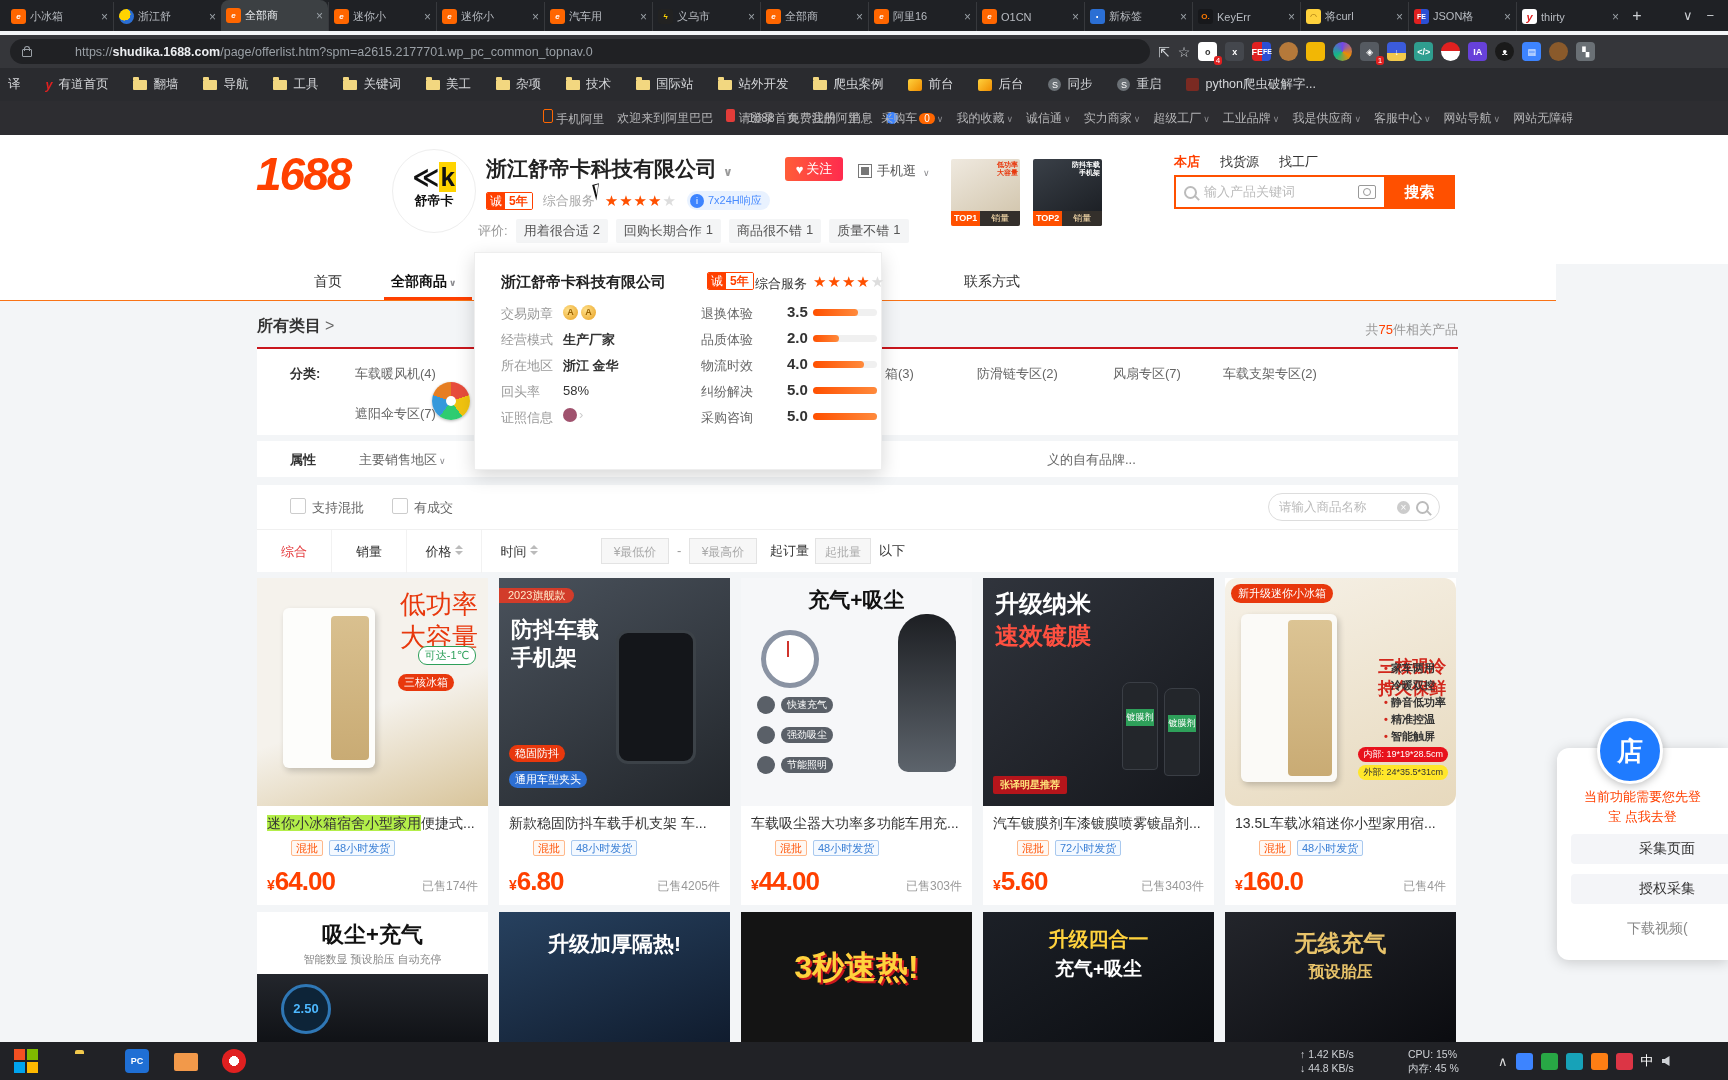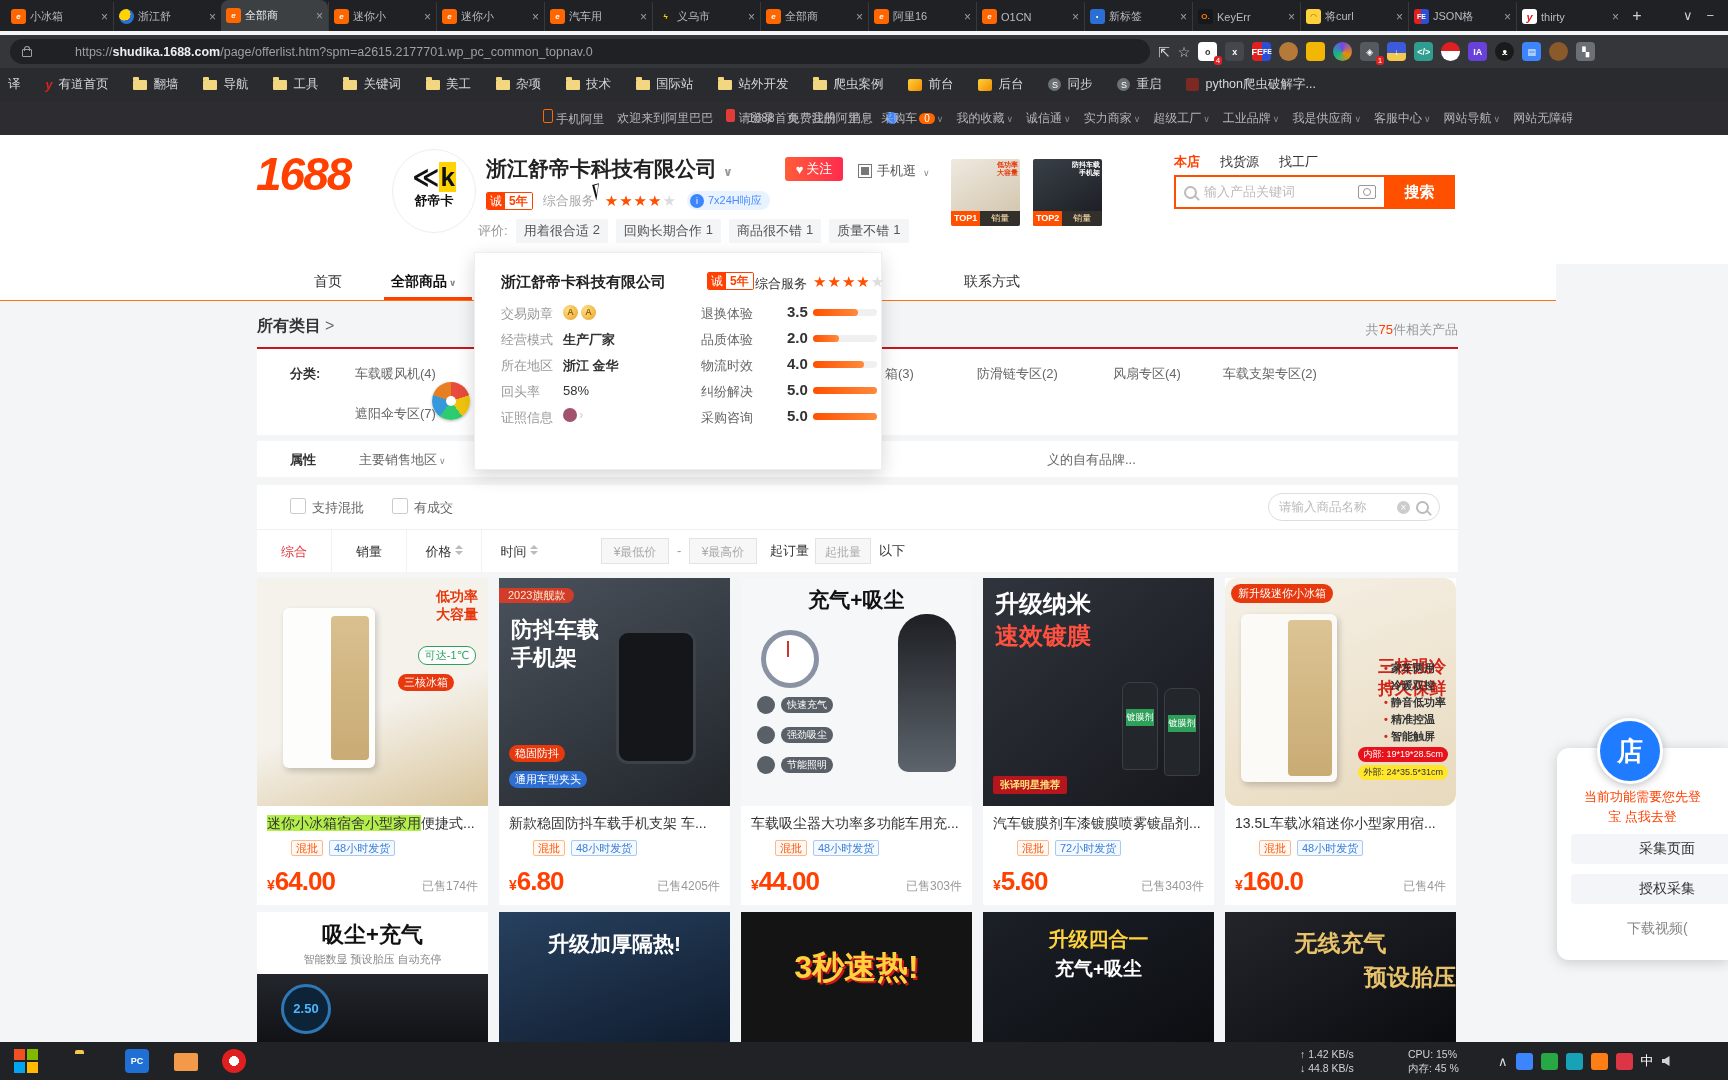--- a/index.html
+++ b/index.html
@@ -152,21 +152,21 @@
   .prow{position:absolute;left:10px;right:10px;bottom:8px;display:flex;align-items:baseline;}
   .cur{color:#ff4000;font-size:14px;font-weight:bold;}
   .pval{color:#ff4000;font-size:26px;font-weight:bold;letter-spacing:-1px;}
   .sold{margin-left:auto;color:#999;font-size:12px;}
   .card2{position:absolute;top:912px;width:231px;height:130px;background:#fff;overflow:hidden;}
 
   
   .img1{background:linear-gradient(160deg,#f5f2ec 55%,#d8c49a);}
   .fridge{position:absolute;left:26px;top:30px;width:92px;height:160px;background:#fdfdfb;border-radius:6px;box-shadow:2px 3px 6px rgba(0,0,0,.18);}
   .fridge::after{content:"";position:absolute;right:6px;top:8px;bottom:8px;width:38px;background:linear-gradient(#d9c08f,#c9ab74);border-radius:4px;}
-  .img1 .b1{position:absolute;right:10px;top:10px;color:#e8380d;font-weight:bold;font-size:14px;text-align:center;line-height:1.25;}
+  .img1 .b1{position:absolute;right:10px;top:10px;color:#e8380d;font-weight:normal;font-size:26px;text-align:center;line-height:1.25;}
   .pill{position:absolute;font-size:11px;padding:1px 6px;border-radius:9px;white-space:nowrap;}
   .pill-green{border:1px solid #2ea05a;color:#2ea05a;background:#fff;}
   .pill-red{background:#e8380d;color:#fff;}
   .pill-blue{background:#2d6fd2;color:#fff;}
   .img2{background:linear-gradient(150deg,#4a525c,#22262b);}
   .rib{position:absolute;left:0;top:10px;background:#d23c2a;color:#ffe9c9;font-size:11px;padding:0 9px;border-radius:0 10px 10px 0;}
   .img2 .big{position:absolute;left:12px;top:38px;color:#fff;font-weight:bold;font-size:22px;line-height:1.25;}
   .phoneshape{position:absolute;right:34px;top:52px;width:74px;height:128px;background:#14161a;border:3px solid #3c4248;border-radius:12px;}
   .img3{background:#f6f7f9;}
   .img3 .big{position:absolute;left:0;right:0;top:8px;text-align:center;color:#111;font-weight:bold;font-size:21px;}
@@ -199,21 +199,21 @@
   .g2{position:absolute;left:24px;top:72px;width:44px;height:44px;border-radius:50%;background:#0d2438;border:3px solid #2f77b5;color:#4db8ff;font-size:13px;font-weight:bold;text-align:center;line-height:44px;}
   .r2c2{background:linear-gradient(160deg,#27415f,#101c2e);}
   .r2c2 .t1{position:absolute;left:0;right:0;top:18px;text-align:center;color:#fff;font-weight:bold;font-size:21px;}
   .r2c3{background:#141414;}
   .r2c3 .t1{position:absolute;left:0;right:0;top:34px;text-align:center;color:#ffd23d;font-weight:bold;font-size:32px;text-shadow:2px 2px 0 #c9161d;}
   .r2c4{background:linear-gradient(150deg,#1c2027,#0c0e12);}
   .r2c4 .t1{position:absolute;left:0;right:0;top:14px;text-align:center;color:#ffd23d;font-weight:bold;font-size:20px;}
   .r2c4 .t2{position:absolute;left:0;right:0;top:44px;text-align:center;color:#fff;font-weight:bold;font-size:19px;}
   .r2c5{background:linear-gradient(150deg,#23252b,#0b0c10);}
   .r2c5 .t1{position:absolute;left:0;right:0;top:16px;text-align:center;color:#e8c36a;font-weight:bold;font-size:23px;}
-  .r2c5 .t2{position:absolute;left:0;right:0;top:50px;text-align:right;color:#e8c36a;font-weight:bold;font-size:23px;}
+  .r2c5 .t2{position:absolute;left:0;right:0;top:50px;text-align:center;color:#e8c36a;font-weight:bold;font-size:16px;}
 
   
   .popup{position:absolute;left:474px;top:252px;width:406px;height:216px;background:#fff;border:1px solid #eee;box-shadow:0 6px 18px rgba(0,0,0,.16);z-index:50;}
   .popup .ttl{position:absolute;left:26px;top:20px;font-size:15px;font-weight:bold;color:#222;white-space:nowrap;}
   .popup .cheng{position:absolute;left:232px;top:19px;}
   .popup .svcl{position:absolute;left:280px;top:22px;font-size:13px;color:#333;}
   .popup .pstars{position:absolute;left:338px;top:20px;}
   .pl{position:absolute;left:26px;font-size:13px;color:#999;}
   .pv{position:absolute;left:88px;font-size:13px;color:#333;}
   .medal{display:inline-block;width:15px;height:15px;border-radius:50%;background:radial-gradient(circle at 35% 35%,#ffe08a,#e8a020);color:#9a6200;font-size:9px;font-weight:bold;text-align:center;line-height:15px;margin-right:3px;}
@@ -538,21 +538,21 @@
 
   <div class="alltypes"><span>所有类目</span><span class="ar">&gt;</span></div>
   <div class="totals"><span>共</span><b>75</b><span>件相关产品</span></div>
   <div class="redline"></div>
 
   <div class="catbox">
     <span class="lbl" style="top:16px">分类:</span>
     <span class="cati" style="left:98px;top:16px">车载暖风机(4)</span>
     <span class="cati" style="left:628px;top:16px">箱(3)</span>
     <span class="cati" style="left:720px;top:16px">防滑链专区(2)</span>
-    <span class="cati" style="left:856px;top:16px">风扇专区(4)</span>
+    <span class="cati" style="left:856px;top:16px">风扇专区(7)</span>
     <span class="cati" style="left:966px;top:16px">车载支架专区(2)</span>
     <span class="cati" style="left:98px;top:56px">遮阳伞专区(7)</span>
     <span class="ball"></span>
   </div>
 
   <div class="attrbox">
     <span class="lbl" style="top:10px">属性</span>
     <span class="val chev">主要销售地区</span>
     <span class="frag">义的自有品牌...</span>
   </div>

